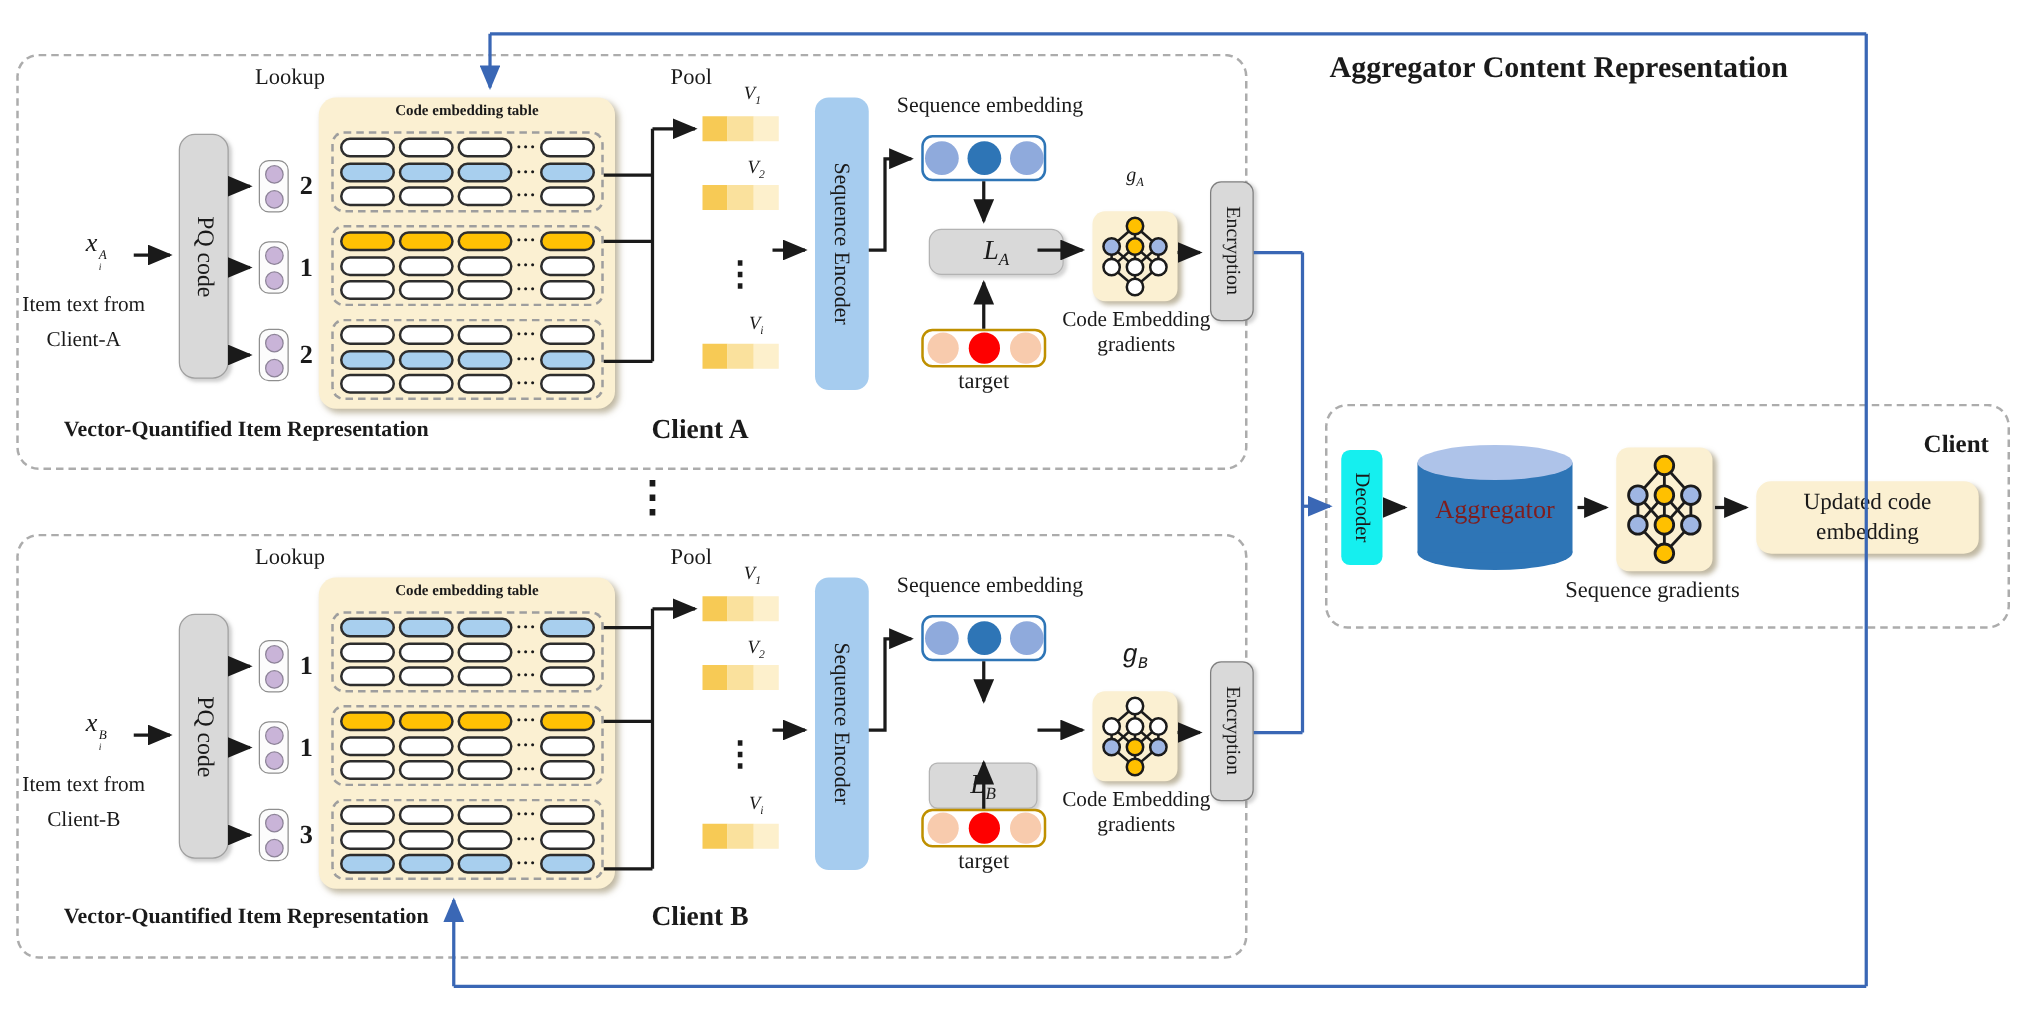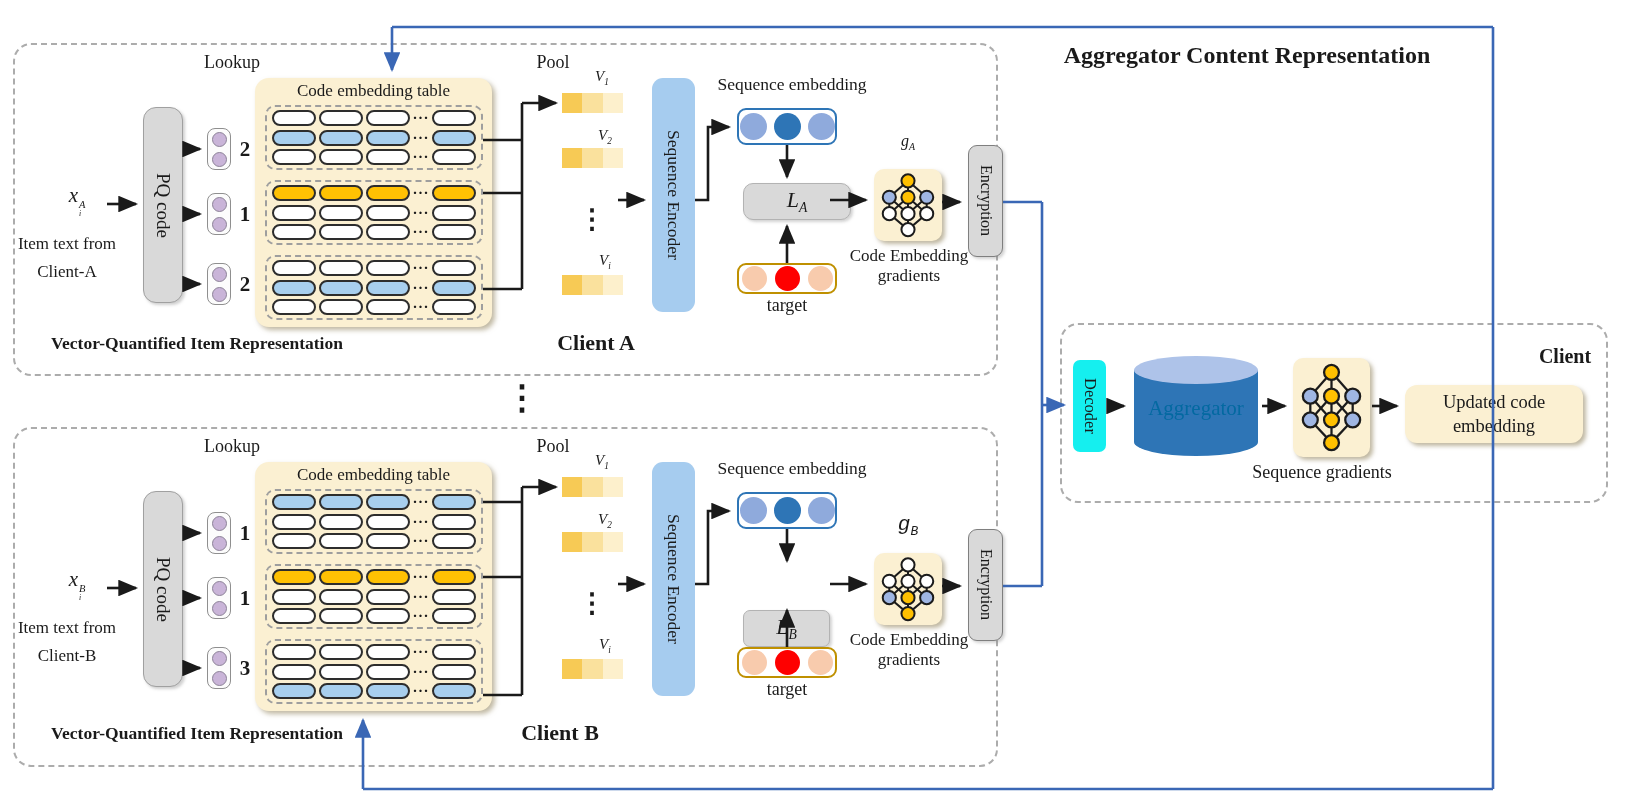--- a/index.html
+++ b/index.html
@@ -11,21 +11,21 @@
   .bold{font-weight:bold;}
   .vtext{writing-mode:vertical-rl;text-orientation:mixed;}
   .client{position:absolute;left:0;width:1626px;height:345px;}
   .pq-box{background:var(--gray_box);border:1.5px solid #a0a0a0;border-radius:13px;
           display:flex;align-items:center;justify-content:center;font-size:19px;
           box-shadow:2px 2px 3px rgba(120,120,120,.35);}
   .lpill{background:#fcfcfc;border:1.5px solid #8f8f8f;border-radius:8px;
          display:flex;flex-direction:column;align-items:center;justify-content:center;gap:5px;}
   .ldot{width:13px;height:13px;border-radius:50%;background:var(--purple_dot);border:1px solid #8d8398;}
   .codetable{background:var(--cream);border-radius:14px;box-shadow:3px 3px 5px rgba(140,125,85,.55);}
-  .codetable .ttl{text-align:center;padding-top:3px;font-size:17px;}
+  .codetable .ttl{text-align:center;padding-top:3px;font-size:12px;font-weight:bold;}
   .table-groups{position:absolute;left:10px;top:27px;width:218px;display:flex;flex-direction:column;gap:10px;}
   .pill-group{height:65px;border:2px dashed #9e9e9e;border-radius:10px;box-sizing:border-box;
               padding:3px 5px;display:flex;flex-direction:column;justify-content:space-between;}
   .pill-row{display:flex;align-items:center;justify-content:space-between;height:16px;}
   .pill{width:44px;height:16px;border:2px solid #2d2d2d;border-radius:9px;box-sizing:border-box;background:#fff;}
   .pill.blue{background:var(--blue_pill);}
   .pill.orange{background:var(--orange_pill);}
   .row-dots{font-size:15px;font-weight:bold;line-height:10px;letter-spacing:0.5px;}
   .vblock{display:flex;}
   .vblock div{flex:1;height:100%;}
@@ -239,21 +239,21 @@
       </svg>
     </div>
   <div class="ctr" style="left:909px;top:213px;font-size:17px;">Code Embedding</div>
   <div class="ctr" style="left:909px;top:233px;font-size:17px;">gradients</div>
 
   <div class="abs encbox" style="left:968px;top:102px;width:35px;height:112px;">
       <span class="vtext">Encryption</span>
     </div>
 
   <div class="ctr bold" style="left:197px;top:300px;font-size:17.5px;">Vector-Quantified Item Representation</div>
-  <div class="ctr bold" style="left:560px;top:300px;font-size:22px;margin-left:36px;">Client A</div>
+  <div class="ctr bold" style="left:560px;top:300px;font-size:22px;">Client A</div>
 </div>
 
 <div class="ctr vdots" style="left:522px;top:398px;font-size:34px;">⋮</div>
 
 <div class="client" style="top:427px;">
   <div class="abs panel-border" style="left:13px;top:0;width:985px;height:340px;"></div>
   <div class="ctr" style="left:232px;top:19px;font-size:18px;">Lookup</div>
   <div class="ctr" style="left:553px;top:19px;font-size:18px;">Pool</div>
 
   <div class="ctr mathvar" style="left:77px;top:157px;font-size:21px;"><i>x</i><span class="ss">
@@ -446,21 +446,21 @@
     <span class="vtext">Decoder</span>
   </div>
 
 <div class="abs" style="left:1132px;top:354px;width:128px;height:104px;">
   <svg width="128" height="104" viewBox="0 0 128 104">
     <ellipse cx="64" cy="88" rx="62" ry="14" fill="#2E75B6"></ellipse>
     <rect x="2" y="16" width="124" height="72" fill="#2E75B6"></rect>
     <ellipse cx="64" cy="16" rx="62" ry="14" fill="#AEC3E9"></ellipse>
   </svg>
 </div>
-<div class="ctr" style="left:1196px;top:408px;font-size:21px;color:#0369a1;">Aggregator</div>
+<div class="ctr" style="left:1196px;top:408px;font-size:21px;color:#7f1d1d;">Aggregator</div>
 
 <div class="abs netbox" style="left:1293px;top:358px;width:77px;height:99px;">
     <svg class="net" width="71" height="93" viewBox="0 0 68 90">
       <line x1="34" y1="11" x2="13.5" y2="34" stroke="#1b1b1b" stroke-width="2.2"></line>
       <line x1="34" y1="11" x2="34" y2="34" stroke="#1b1b1b" stroke-width="2.2"></line>
       <line x1="34" y1="11" x2="54.5" y2="34" stroke="#1b1b1b" stroke-width="2.2"></line>
       <line x1="13.5" y1="34" x2="13.5" y2="57" stroke="#1b1b1b" stroke-width="2.2"></line>
       <line x1="13.5" y1="34" x2="34" y2="57" stroke="#1b1b1b" stroke-width="2.2"></line>
       <line x1="34" y1="34" x2="13.5" y2="57" stroke="#1b1b1b" stroke-width="2.2"></line>
       <line x1="34" y1="34" x2="34" y2="57" stroke="#1b1b1b" stroke-width="2.2"></line>

